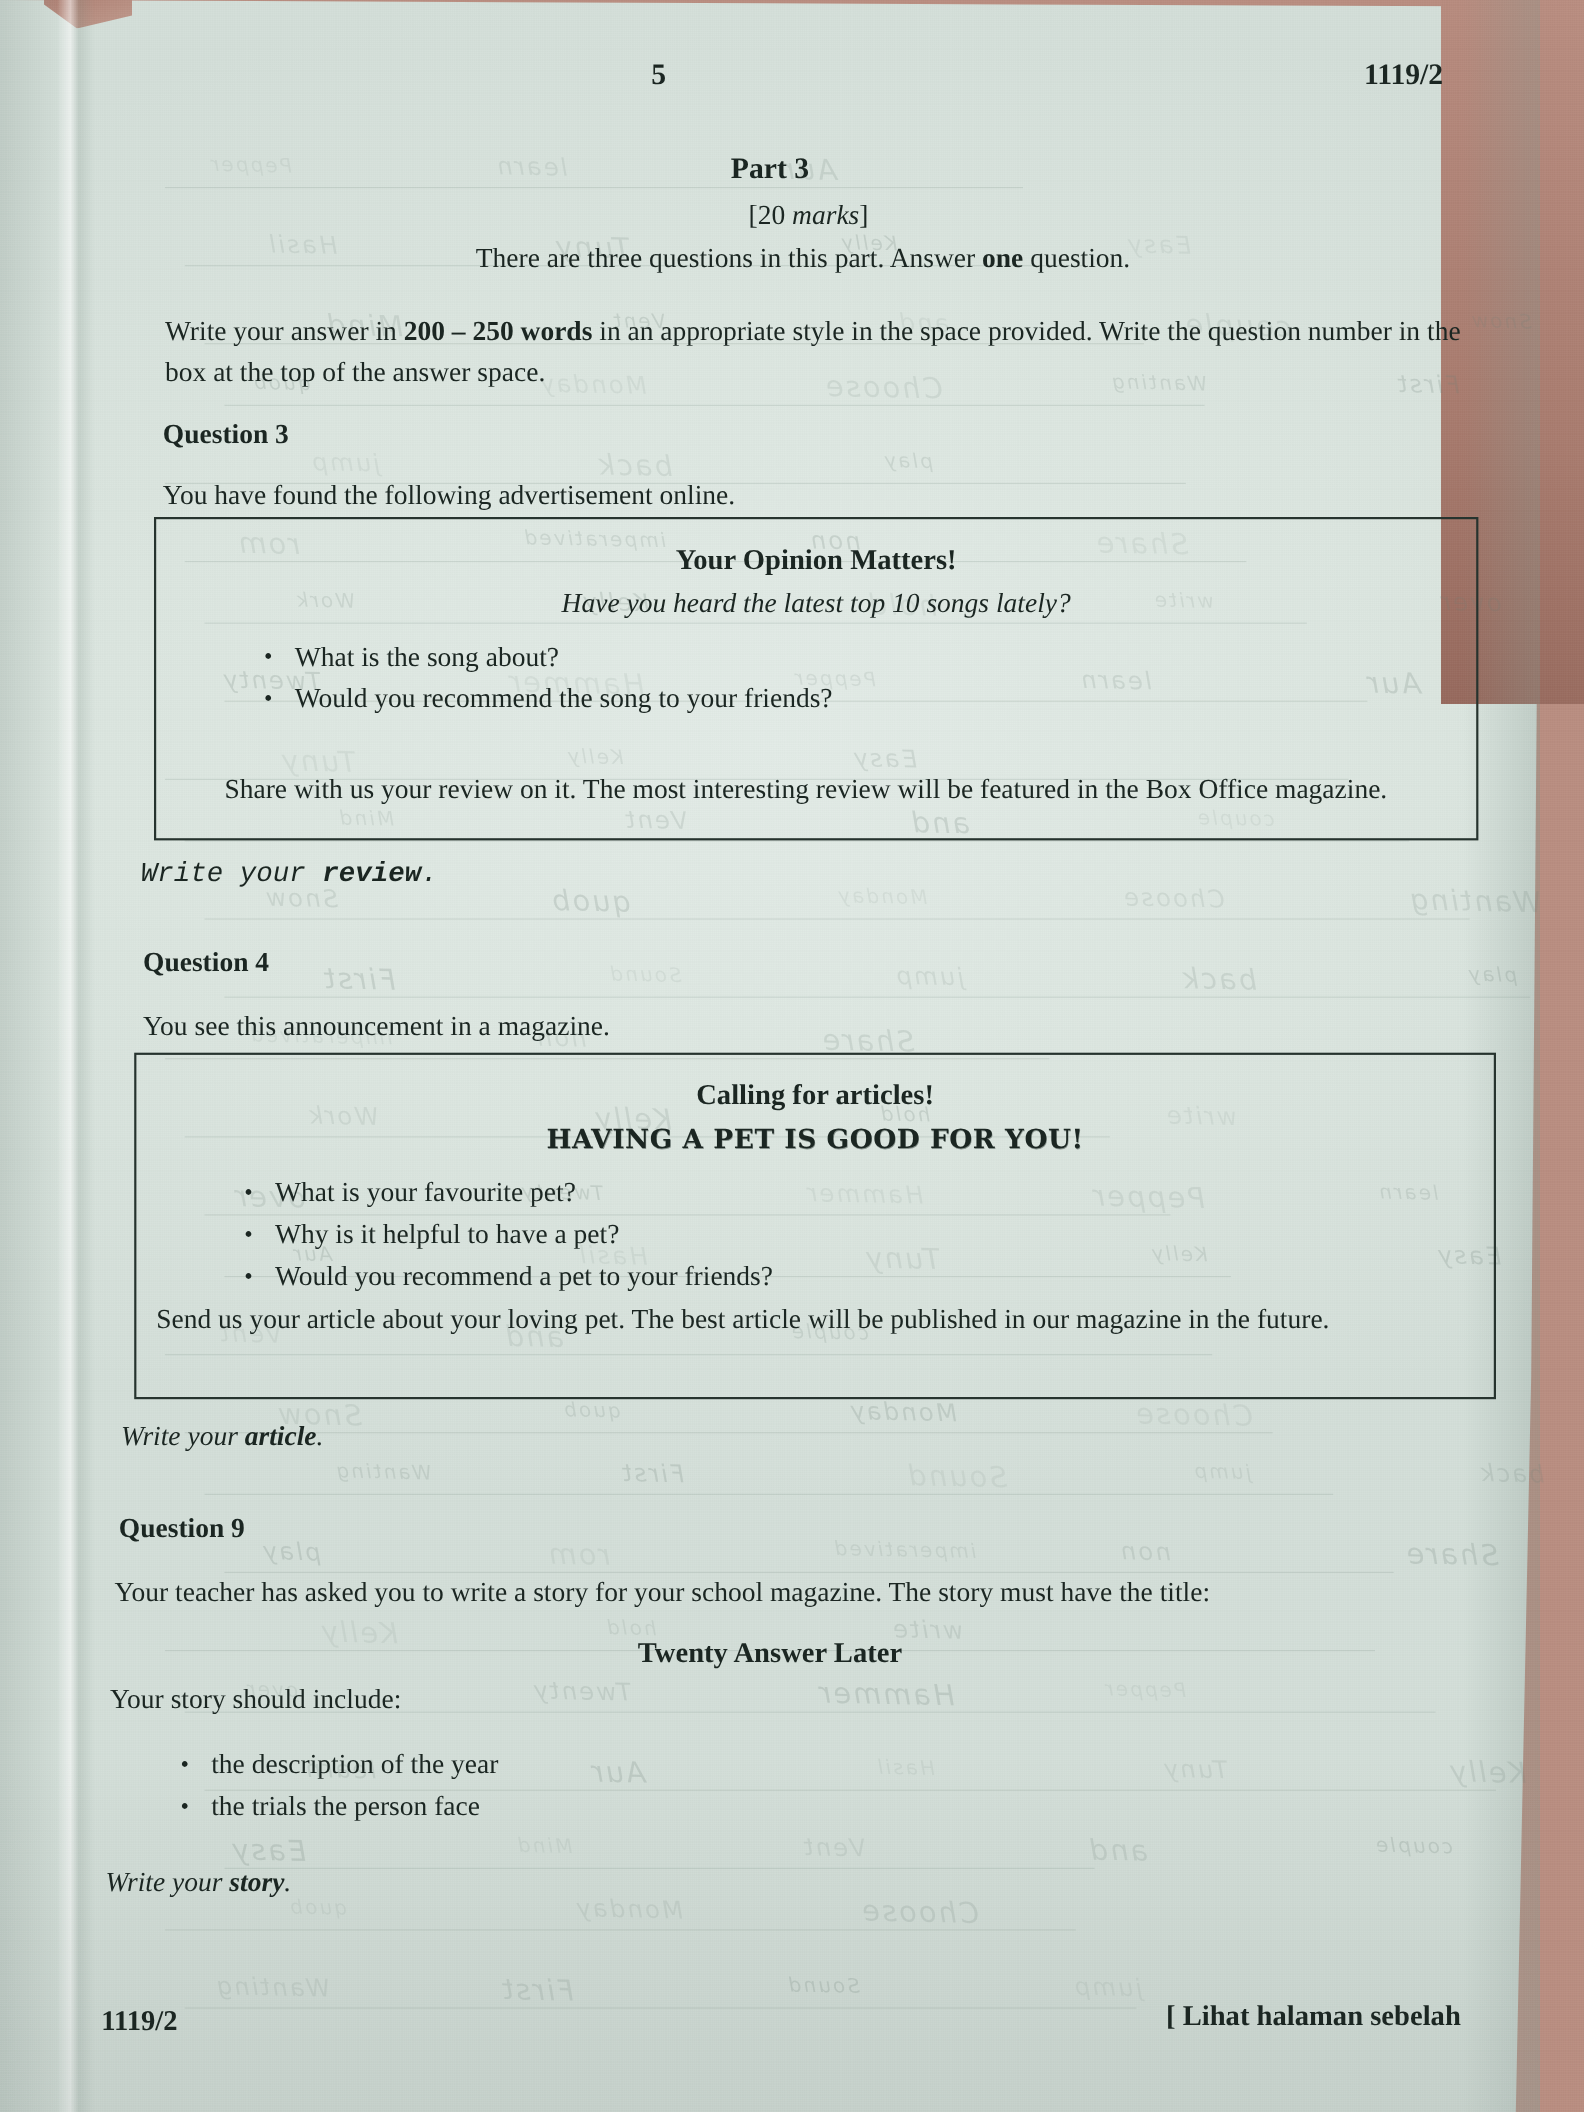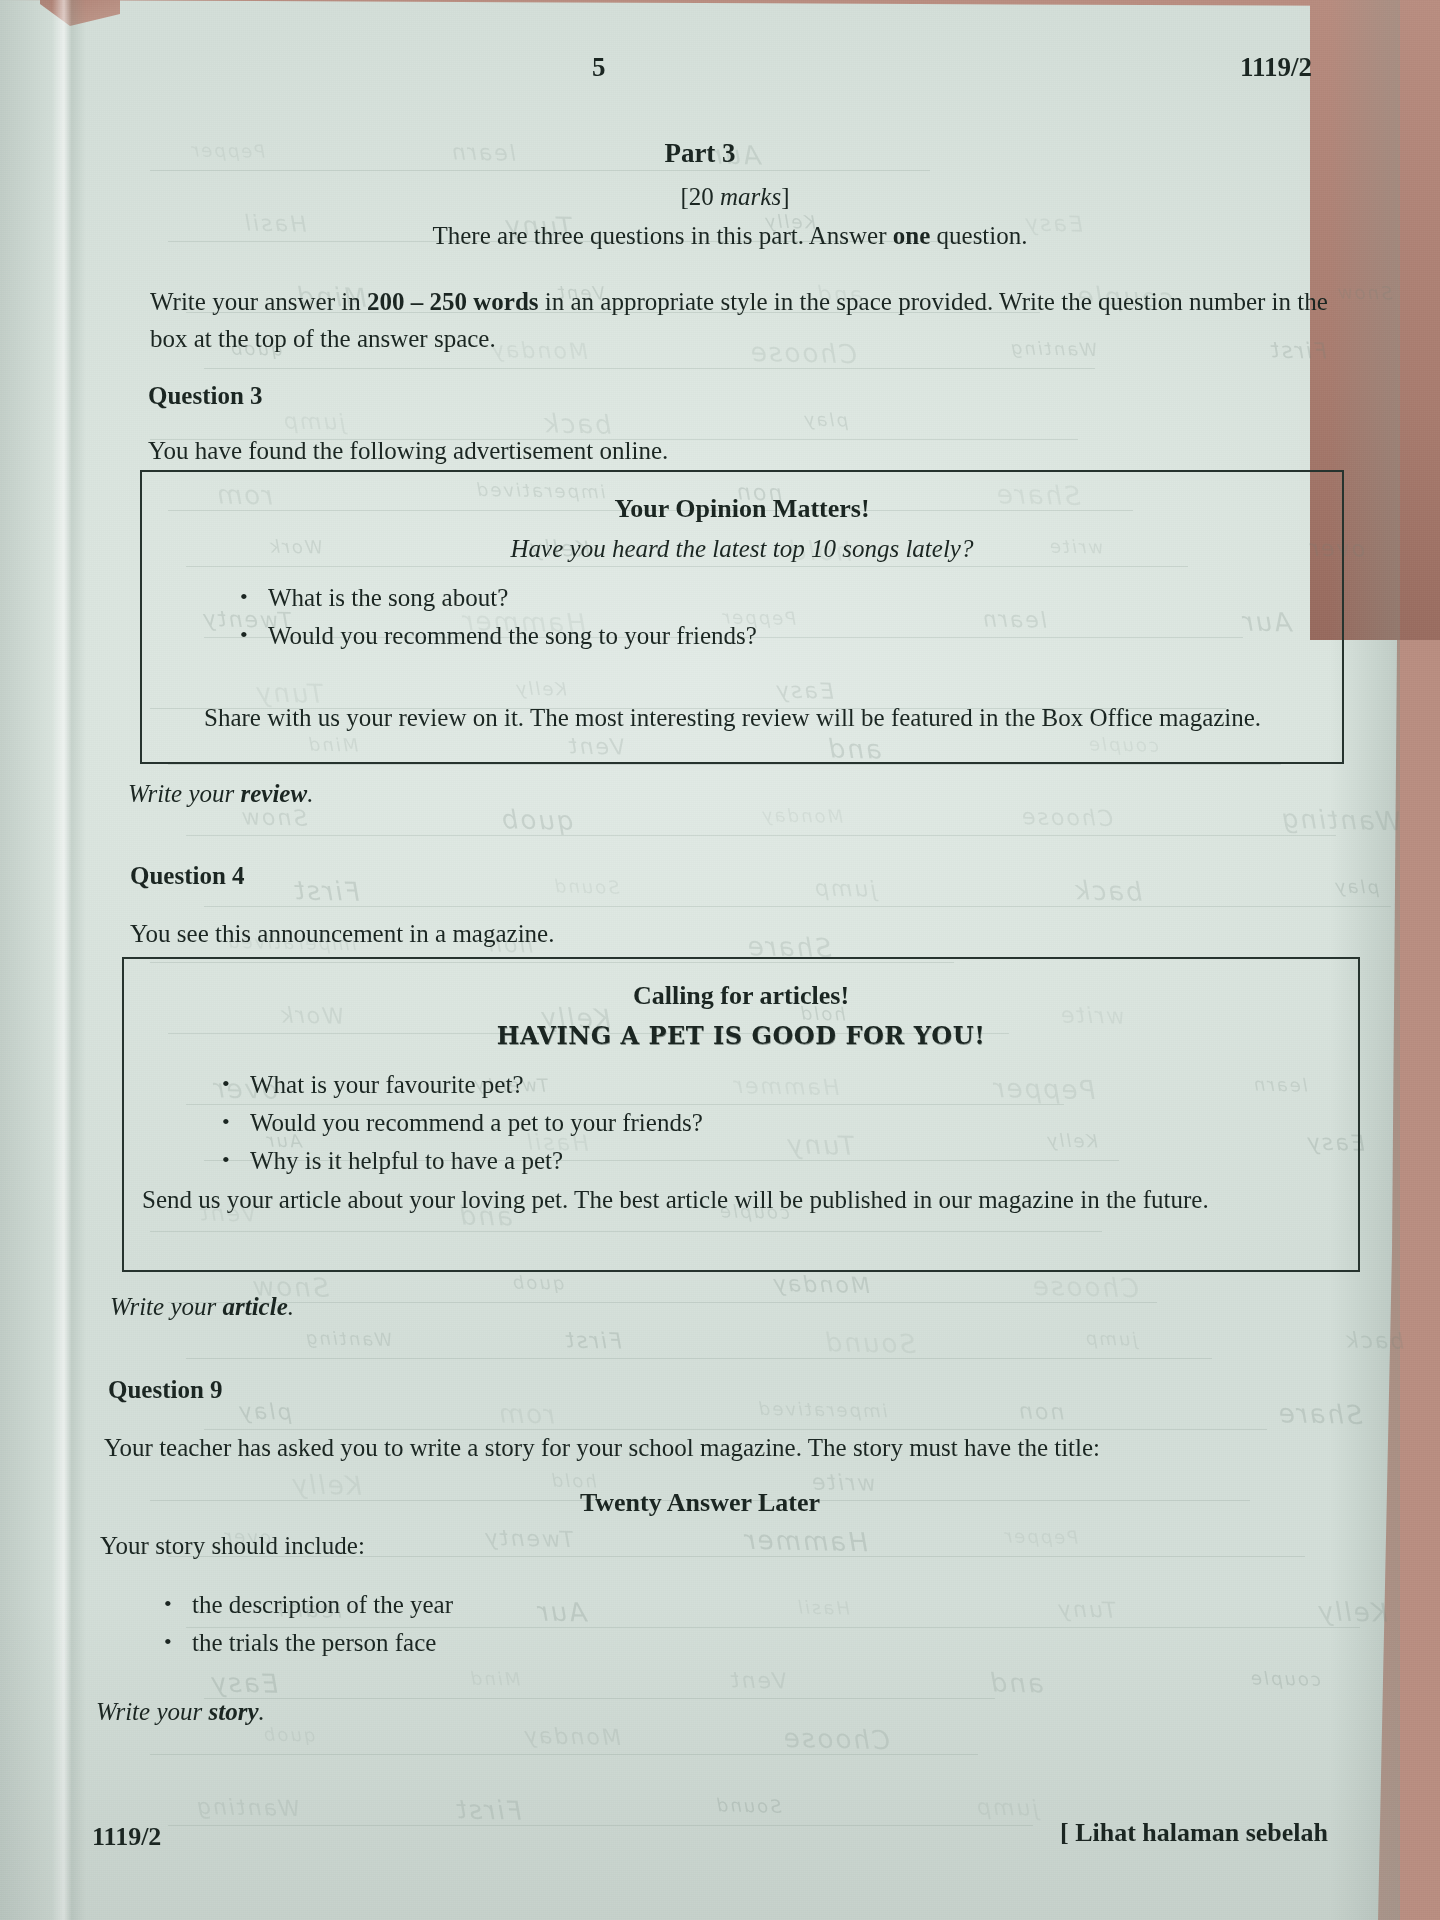--- a/index.html
+++ b/index.html
@@ -316,34 +316,34 @@
   <div class="adbox" id="box-q3" style="left:140px; top:470px; width:1204px; height:294px;">
     <div class="ad-title" style="top:22px;">Your Opinion Matters!</div>
     <div class="ad-sub" style="top:63px;text-align:center;">Have you heard the latest top 10 songs lately?</div>
     <ul class="bullets" id="q3-bullets" style="left:92px; top:107px;">
         <li>What is the song about?</li>
         <li>Would you recommend the song to your friends?</li>
       </ul>
     <div class="ad-foot" style="left:18px; top:227px; width:1170px;margin-left:44px;">Share with us your review on it. The most interesting review will be featured in the Box Office magazine.</div>
   </div>
 
-  <div class="txt write-line" style="left:128px; top:780px;">
+  <div class="txt write-line" style="left:128px; top:780px;font-family:Liberation Mono, monospace;">
     <span>Write your </span><b>review</b><span>.</span>
   </div>
 
   <div class="txt qhead" style="left:130px; top:862px;">Question 4</div>
   <div class="txt lead" style="left:130px; top:920px;">You see this announcement in a magazine.</div>
 
   <div class="adbox" id="box-q4" style="left:122px; top:957px; width:1238px; height:315px;">
     <div class="ad-title" style="top:22px;">Calling for articles!</div>
     <div class="ad-sub-fancy" style="top:62px;">HAVING A PET IS GOOD FOR YOU!</div>
     <ul class="bullets" id="q4-bullets" style="left:92px; top:107px;">
         <li>What is your favourite pet?</li>
+        <li>Why is it helpful to have a pet?</li>
         <li>Would you recommend a pet to your friends?</li>
-        <li>Why is it helpful to have a pet?</li>
       </ul>
     <div class="ad-foot" style="left:18px; top:222px; width:1200px;">Send us your article about your loving pet. The best article will be published in our magazine in the future.</div>
   </div>
 
   <div class="txt write-line" style="left:110px; top:1293px;">
     <span>Write your </span><b>article</b><span>.</span>
   </div>
 
   <div class="txt qhead" style="left:108px; top:1376px;">Question 9</div>
   <div class="txt lead" style="left:104px; top:1434px;">Your teacher has asked you to write a story for your school magazine. The story must have the title:</div>

